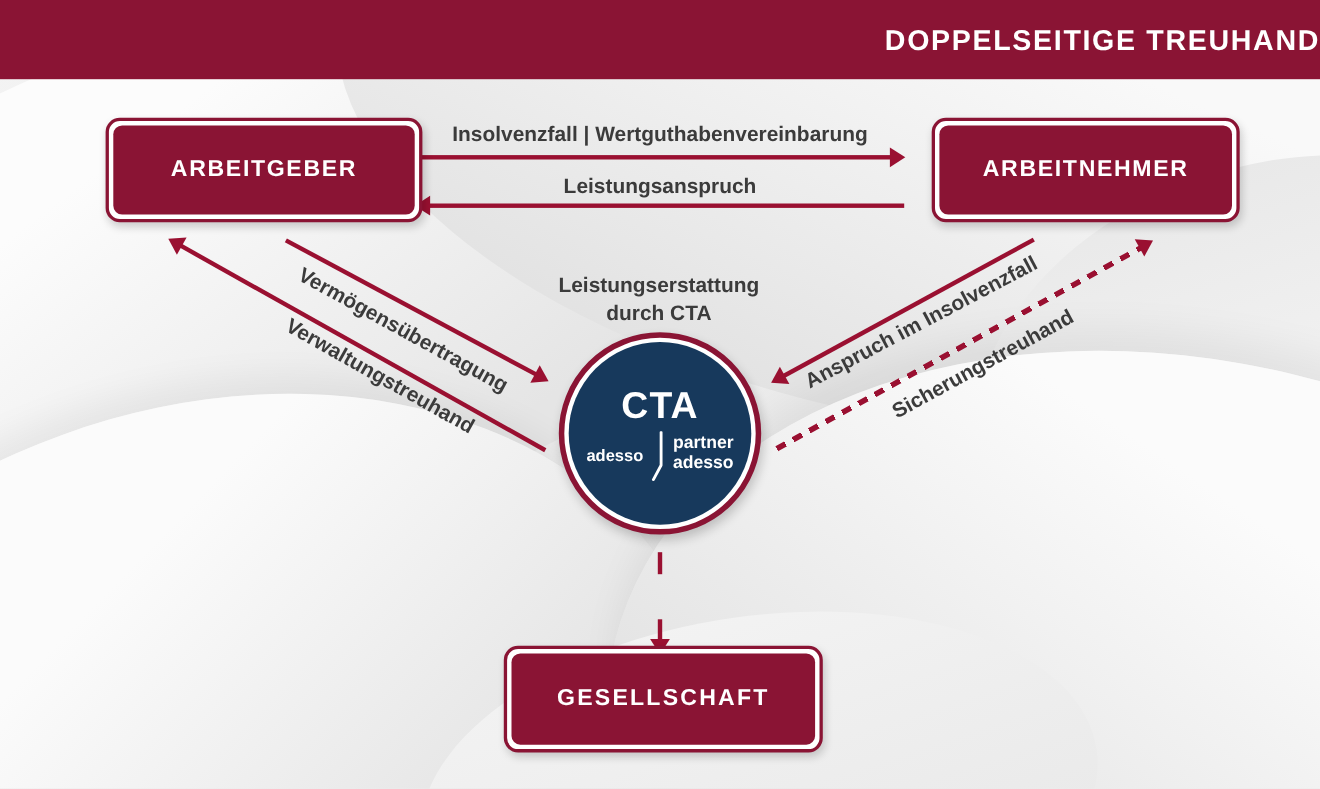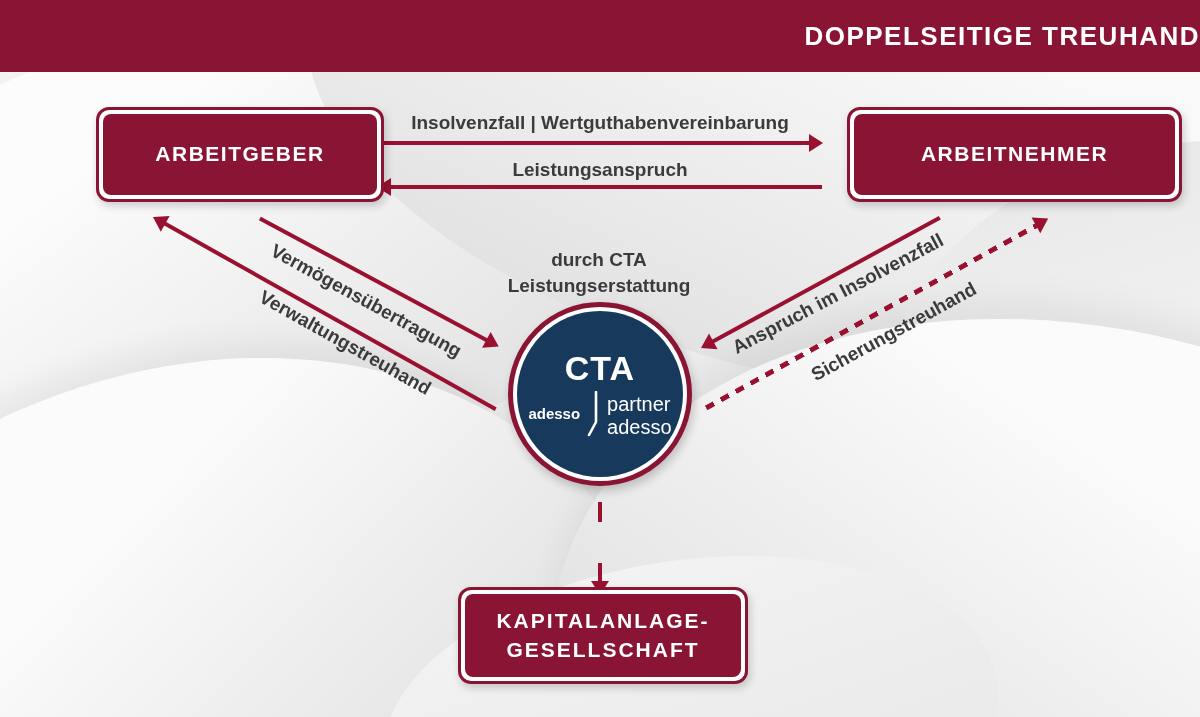--- a/index.html
+++ b/index.html
@@ -32,36 +32,36 @@
   .banner h1{margin:0;color:#ffffff;font-size:26px;font-weight:bold;letter-spacing:1.5px;}
 
   
   .box{position:absolute;z-index:2;box-sizing:border-box;background:#ffffff;
     border:3px solid #8A1434;border-radius:13px;padding:4px;
     box-shadow:2px 4px 8px rgba(0,0,0,.18);}
   .box-inner{width:100%;height:100%;box-sizing:border-box;background:#8A1434;border-radius:8px;
     display:flex;flex-direction:column;align-items:center;justify-content:center;
     color:#ffffff;font-weight:bold;text-align:center;}
   .node-employer{left:72px;top:107px;width:288px;height:95px;margin-left:24px;}
-  .node-employee{left:847px;top:107px;width:335px;height:95px;}
+  .node-employee{left:847px;top:107px;width:280px;height:95px;}
   .node-fund{left:458px;top:587px;width:290px;height:97px;}
   .box-label{font-size:21px;letter-spacing:1.5px;line-height:1.35;}
 
   
   .cta-ring{position:absolute;left:508px;top:302px;width:184px;height:184px;z-index:2;
     box-sizing:border-box;border:5px solid #8A1434;border-radius:50%;background:#ffffff;
     display:flex;align-items:center;justify-content:center;
     box-shadow:2px 5px 10px rgba(0,0,0,.2);}
   .cta-circle{width:166px;height:166px;border-radius:50%;background:#17395C;
     display:flex;flex-direction:column;align-items:center;justify-content:center;color:#ffffff;}
   .cta-abbr{font-size:34px;font-weight:bold;letter-spacing:1px;}
   .cta-brand{display:flex;align-items:flex-start;margin-top:3px;}
   .brand-left{font-size:15px;font-weight:bold;margin-top:14px;}
   .brand-divider{margin:0 6px;}
-  .brand-right{display:flex;flex-direction:column;font-size:20px;font-weight:normal;
+  .brand-right{display:flex;flex-direction:column;font-size:16px;font-weight:bold;
     line-height:1.15;text-align:left;margin-top:2px;}
 
   
   .arrow{position:absolute;height:18px;z-index:1;transform-origin:0 9px;}
   .shaft{position:absolute;top:7px;height:4px;left:1px;right:13px;background:#9A1031;}
   .shaft-dashed{position:absolute;top:6.5px;height:5px;left:1px;right:13px;
     background:repeating-linear-gradient(90deg,#9A1031 0 9px,transparent 9px 17px);}
   .head{position:absolute;top:0;width:0;height:0;border-top:9px solid transparent;border-bottom:9px solid transparent;}
   .head-right{right:0;border-left:14px solid #9A1031;}
   .head-left{left:0;border-right:14px solid #9A1031;}
@@ -132,22 +132,22 @@
   </div>
   <div class="edge-label" style="left:838px;top:294px;transform:translate(-50%,-50%) rotate(-27.8deg);">Anspruch im Insolvenzfall</div>
 
   <div class="arrow" style="left:705px;top:399px;width:392px;transform:rotate(-28.9deg);">
     <div class="shaft-dashed"></div>
     <div class="head head-right"></div>
   </div>
   <div class="edge-label" style="left:894px;top:332px;transform:translate(-50%,-50%) rotate(-28.7deg);">Sicherungstreuhand</div>
 
   <div class="edge-label center2" style="left:469px;top:247px;">
+    <span style="display:block;">Leistungserstattung</span>
     <span style="display:block;">durch CTA</span>
-    <span style="display:block;">Leistungserstattung</span>
   </div>
 
   <div class="cta-ring">
     <div class="cta-circle">
       <div class="cta-abbr">CTA</div>
       <div class="cta-brand">
         <span class="brand-left">adesso</span>
         <svg class="brand-divider" width="15" height="46" viewBox="0 0 15 46">
           <path d="M10 1 V31 L3 44" stroke="#ffffff" stroke-width="2.6" fill="none" stroke-linecap="round" stroke-linejoin="round"></path>
         </svg>
@@ -160,18 +160,17 @@
   </div>
 
   <div class="stub"></div>
   <div class="arrow" style="left:600px;top:553px;width:33px;transform:rotate(90deg);">
     <div class="shaft"></div>
     <div class="head head-right"></div>
   </div>
 
   <div class="box node-fund">
     <div class="box-inner">
-      <span class="box-label" style="letter-spacing:2px;">KAPITALANLAGE-</span>
       <span class="box-label" style="letter-spacing:2px;">GESELLSCHAFT</span>
     </div>
   </div>
 
 </div>
 
 </body></html>

